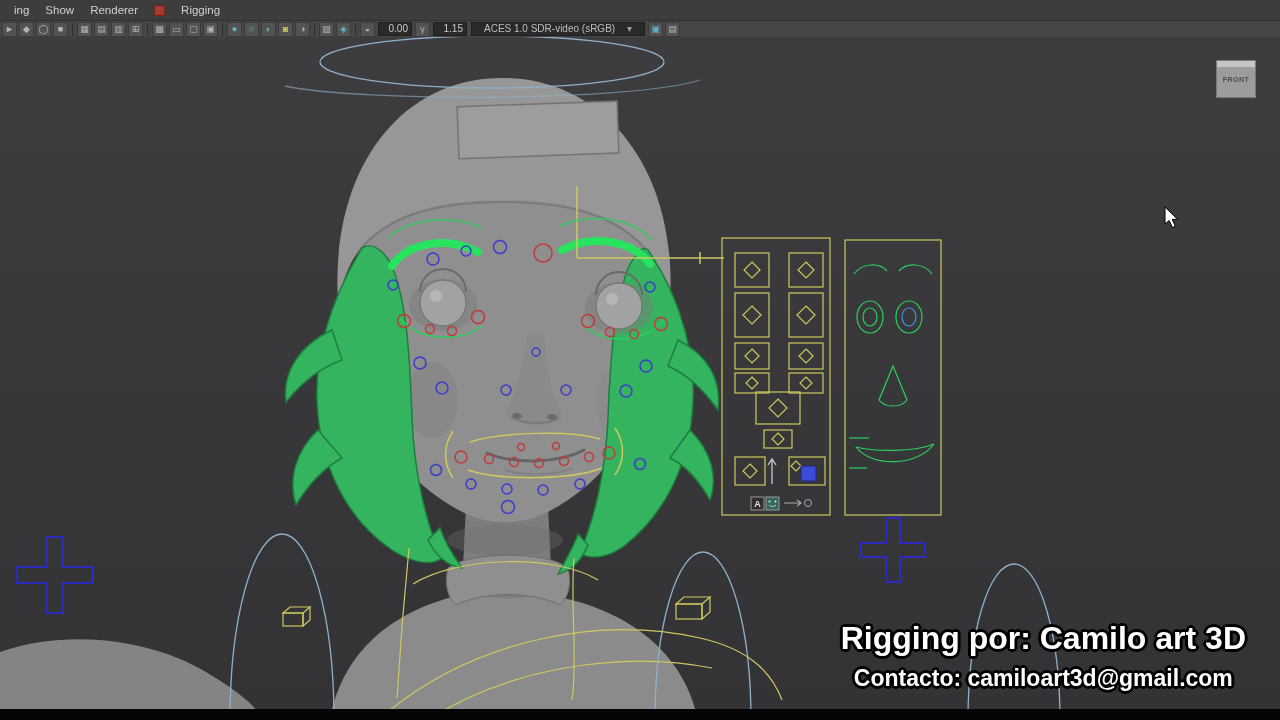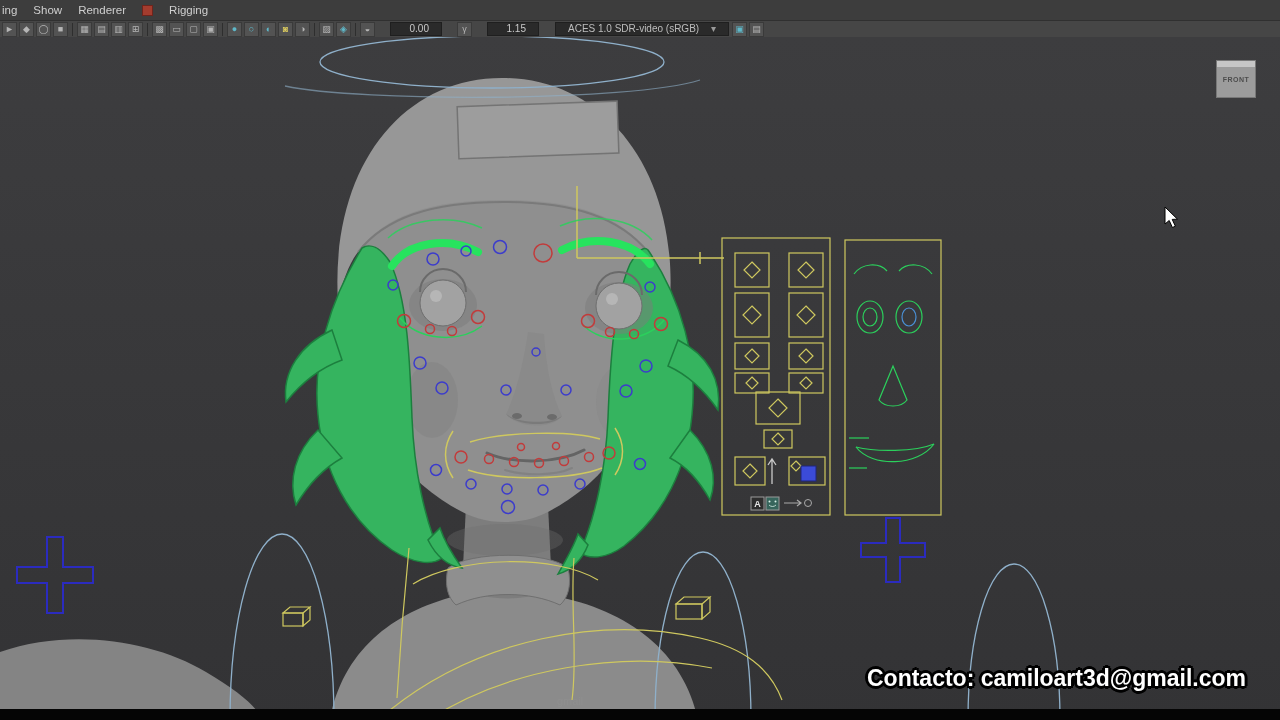--- a/index.html
+++ b/index.html
@@ -7,38 +7,38 @@
     width:1280px;height:720px;overflow:hidden;background:#000;
     font-family:"Liberation Sans","DejaVu Sans",sans-serif;
     position:relative;
   }
   
   .menubar{
     position:absolute;top:0;left:0;width:1280px;height:20px;
     background:#3d3d3d;border-bottom:1px solid #303030;
     display:flex;align-items:center;color:#cfcfcf;font-size:11.5px;
   }
-  .menu-items{display:flex;align-items:center;gap:16px;padding-left:2px;}
+  .menu-items{display:flex;align-items:center;gap:16px;padding-left:14px;}
   .menu-item{cursor:default;}
   .menu-icon{width:9px;height:9px;background:#a33c2e;border:1px solid #6e241c;display:inline-block;}
   
   .toolbar{
     position:absolute;top:21px;left:0;width:1280px;height:16px;
     background:#464646;border-bottom:1px solid #2a2a2a;
     display:flex;align-items:center;gap:2px;padding-left:2px;
   }
   .tb-icon{
     width:13px;height:13px;background:#535353;border:1px solid #3a3a3a;
     color:#b5b5b5;font-size:9px;line-height:12px;text-align:center;flex:none;
   }
   .tb-divider{width:1px;height:13px;background:#2e2e2e;margin:0 2px;flex:none;}
   .tb-field{
     background:#2a2a2a;border:1px solid #1f1f1f;color:#c9c9c9;
-    font-size:10px;height:12px;line-height:12px;padding:0 12px;width:26px;
-    text-align:right;flex:none;margin:0 13px;
+    font-size:10px;height:12px;line-height:12px;padding:0 3px;width:26px;
+    text-align:right;flex:none;margin:0 1px;
   }
   .tb-dropdown{
     background:#2a2a2a;border:1px solid #1f1f1f;color:#bdbdbd;
     font-size:10px;height:12px;line-height:12px;padding:0 12px;width:148px;
     display:flex;justify-content:space-between;flex:none;margin:0 1px;
     white-space:nowrap;overflow:hidden;
   }
   .tb-dropdown .arrow{color:#9a9a9a;margin-left:4px;}
   
   .viewport{
@@ -328,19 +328,20 @@
   <g transform="translate(1165,207)">
     <path d="M0,0 L0,17 L4.2,13.5 L7.4,20.5 L10.4,19.2 L7.2,12.4 L12.5,12.2 Z" fill="#ffffff" stroke="#000000" stroke-width="1"></path>
   </g>
 </svg>
 
   <div class="view-gizmo">
     <span>FRONT</span>
   </div>
 
   <div class="credits">
+    <div class="credit-title">Rigging por: Camilo art 3D</div>
     <div class="credit-contact">Contacto: camiloart3d@gmail.com</div>
   </div>
 
   <div class="persp-label">gmail</div>
 
   <div class="bottom-bar"></div>
 </div>
 
 </body></html>

